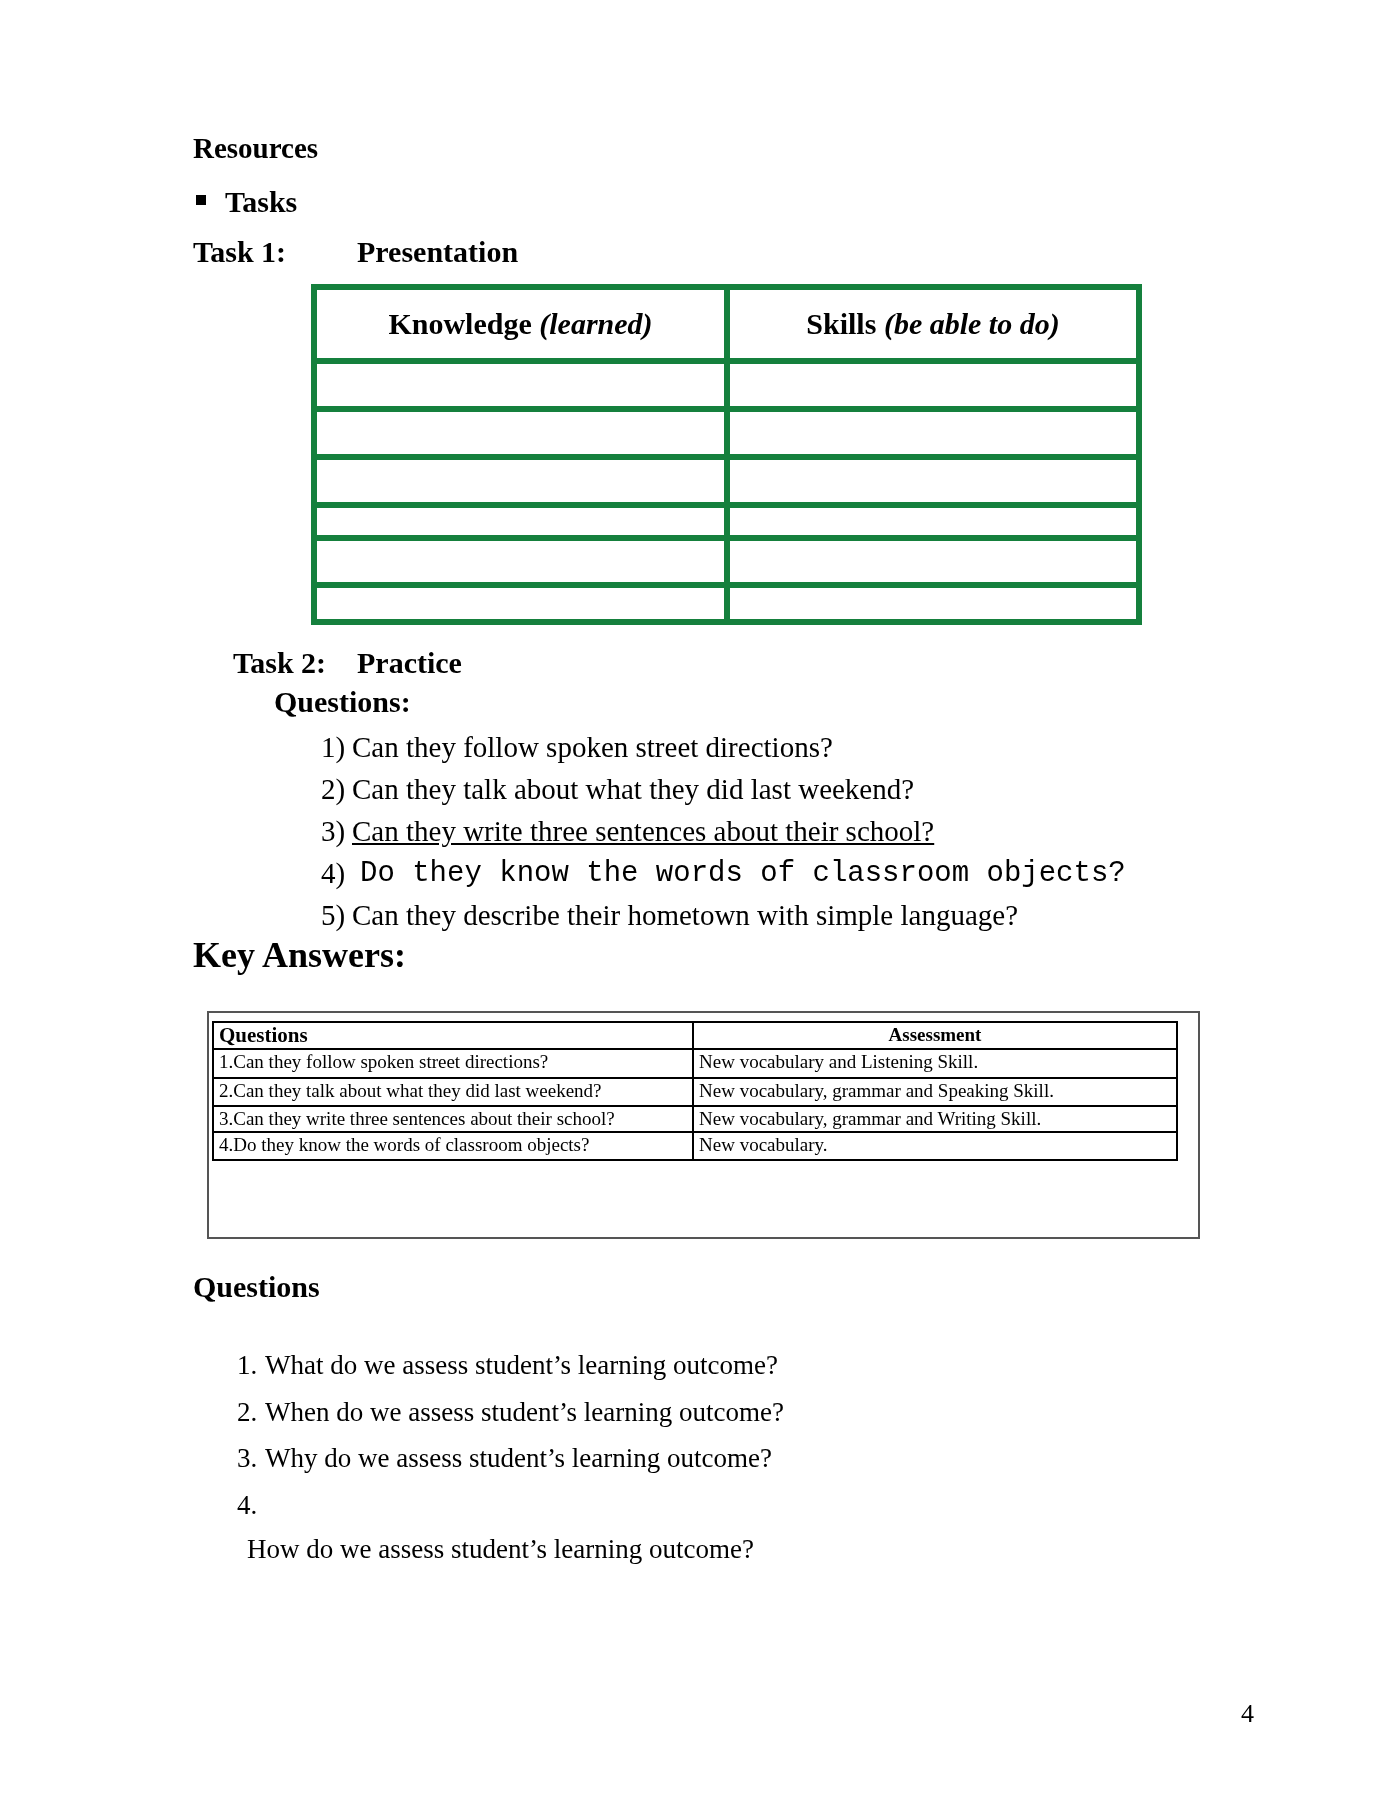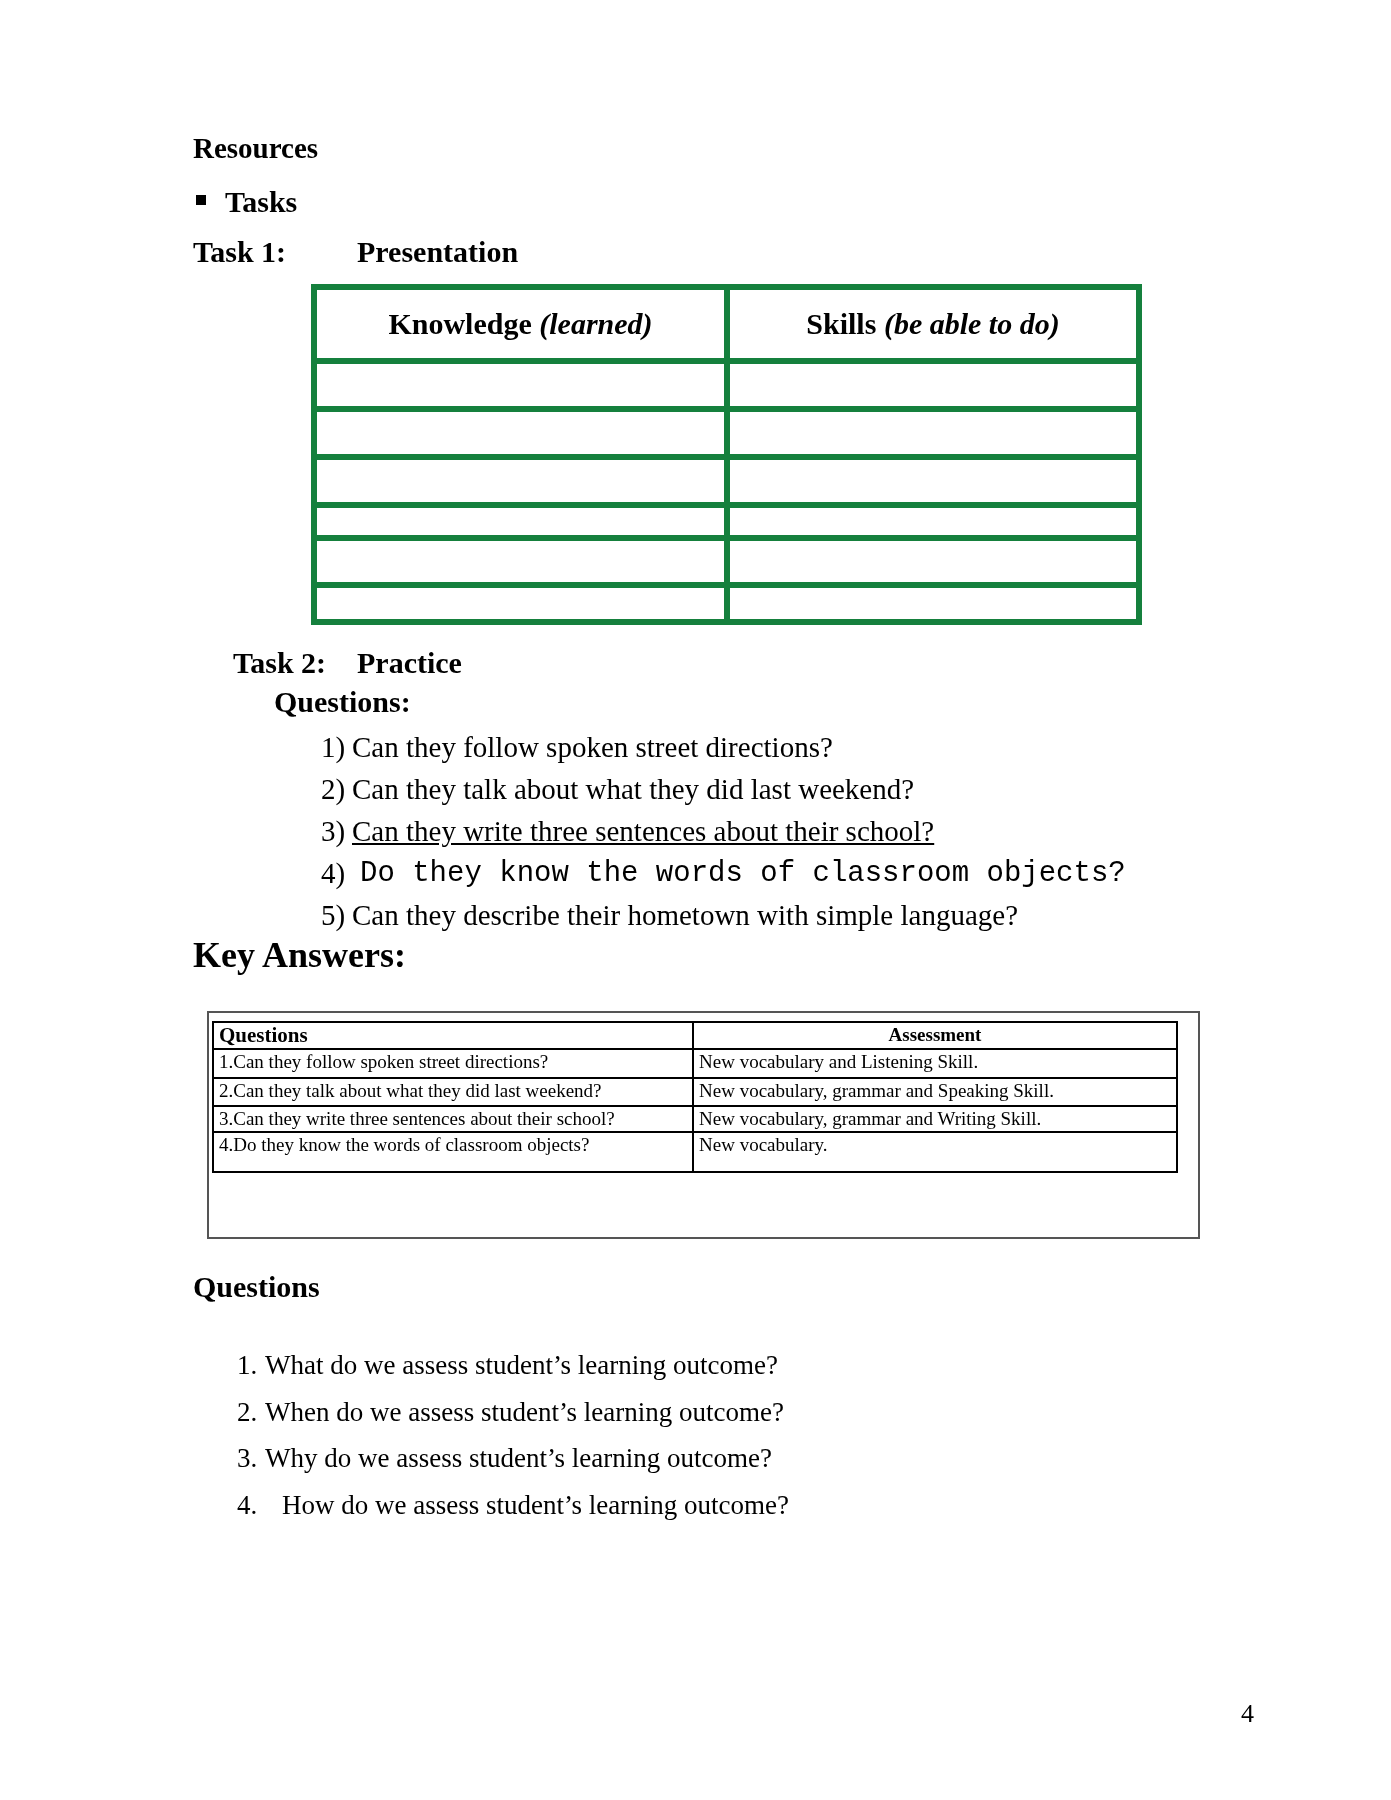--- a/index.html
+++ b/index.html
@@ -142,21 +142,21 @@
       <td>New vocabulary and Listening Skill.</td>
     </tr>
     <tr style="height:28px;">
       <td>2.Can they talk about what they did last weekend?</td>
       <td>New vocabulary, grammar and Speaking Skill.</td>
     </tr>
     <tr style="height:16px;">
       <td>3.Can they write three sentences about their school?</td>
       <td>New vocabulary, grammar and Writing Skill.</td>
     </tr>
-    <tr style="height:40px;">
+    <tr style="height:28px;">
       <td>4.Do they know the words of classroom objects?</td>
       <td>New vocabulary.</td>
     </tr>
   </tbody>
 </table>
 
 <div class="abs h2" style="left:193px; top:1272px;">Questions</div>
 
 <div>
   <div class="abs q-item" style="left:0; top:1352px; font-size:27px;">
@@ -166,17 +166,17 @@
   <div class="abs q-item" style="left:0; top:1399px; font-size:27px;">
     <span class="q-num" style="left:237px;">2.</span>
     <span class="q-text" style="left:265px;">When do we assess student’s learning outcome?</span>
   </div>
   <div class="abs q-item" style="left:0; top:1445px; font-size:27px;">
     <span class="q-num" style="left:237px;">3.</span>
     <span class="q-text" style="left:265px;">Why do we assess student’s learning outcome?</span>
   </div>
   <div class="abs q-item" style="left:0; top:1492px; font-size:27px;">
     <span class="q-num" style="left:237px;">4.</span>
-    <span class="q-text" style="left:282px;">How do we assess student’s learning outcome?</span>
+    <span class="q-text" style="left:247px;margin-top:44px;">How do we assess student’s learning outcome?</span>
   </div>
 </div>
 
 <div id="page-number" class="abs" style="left:1241px; top:1699px;">4</div>
 
 </body></html>

